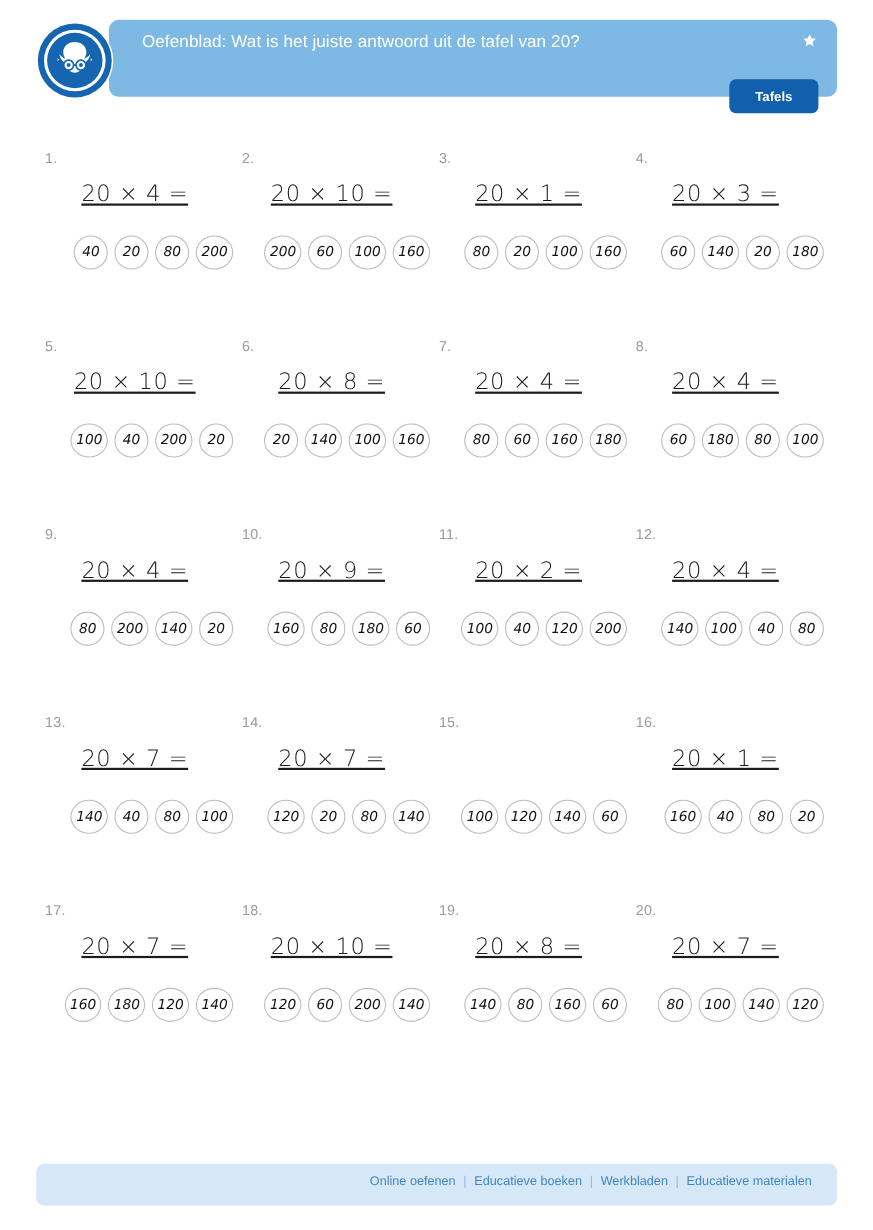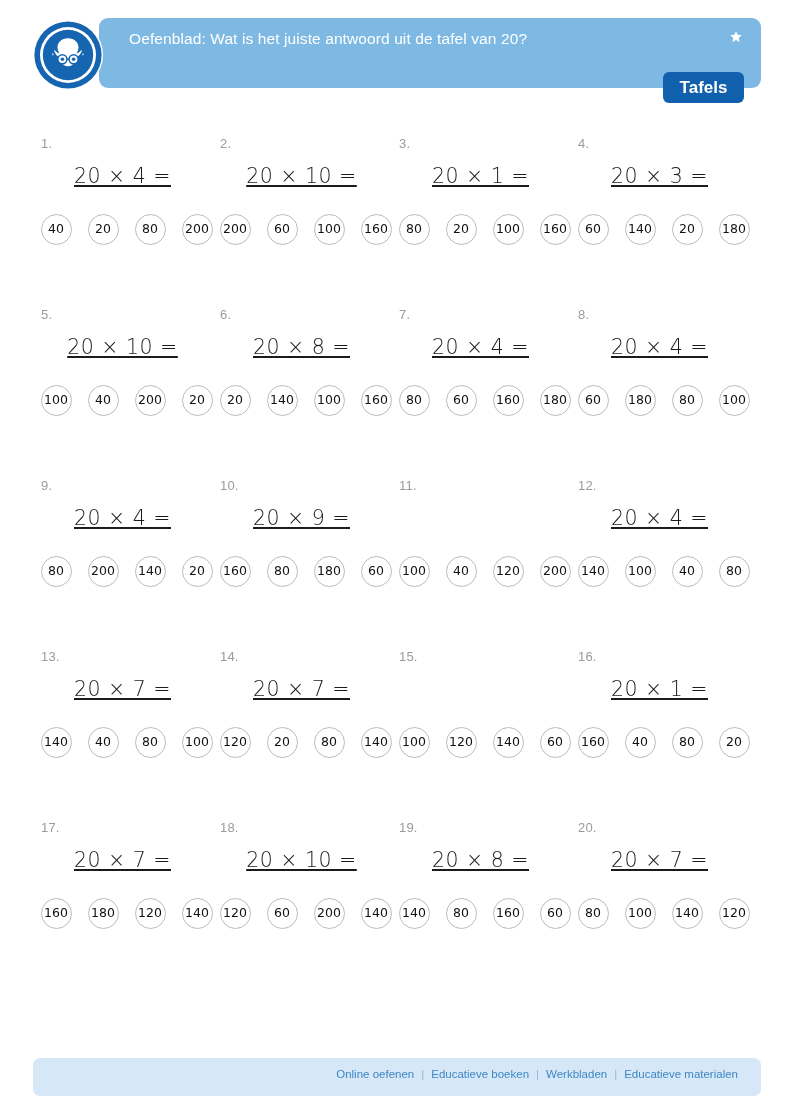--- a/index.html
+++ b/index.html
@@ -70,21 +70,21 @@
   }
   .tafels-btn {
     position: absolute;
     left: 630px;
     top: 54px;
     width: 81px;
     height: 31px;
     background: #1060ad;
     border-radius: 6px;
     color: #ffffff;
-    font-size: 17px;
+    font-size: 12px;
     font-weight: 700;
     display: flex;
     align-items: center;
     justify-content: center;
     border: none;
     padding: 12px;
     font-family: "Liberation Sans", sans-serif;
   }
 
   
@@ -124,24 +124,25 @@
     letter-spacing: 0.5px;
     font-family: "DejaVu Sans", sans-serif;
     text-decoration: underline;
   }
   .opts {
     position: absolute;
     left: 0;
     top: 82px;
     width: 179px;
     display: flex;
-    justify-content: center;
+    justify-content: flex-end;
     align-items: center;
-    gap: 16px;
+    gap: 6px;
     padding-left: 8px;
+    font-style: italic;
   }
   .opt {
     min-width: 31px;
     height: 31px;
     border-radius: 50%;
     border: 1px solid #bcbcbc;
     background: #ffffff;
     display: flex;
     align-items: center;
     justify-content: center;
@@ -332,20 +333,21 @@
           <div class="eq">20 × 9 =</div>
           <div class="opts">
             <div class="opt">160</div>
             <div class="opt">80</div>
             <div class="opt">180</div>
             <div class="opt">60</div>
           </div>
         </div>
         <div class="cell">
           <div class="num">11.</div>
+          <div class="eq">20 × 2 =</div>
           <div class="opts">
             <div class="opt">100</div>
             <div class="opt">40</div>
             <div class="opt">120</div>
             <div class="opt">200</div>
           </div>
         </div>
         <div class="cell">
           <div class="num">12.</div>
           <div class="eq">20 × 4 =</div>

